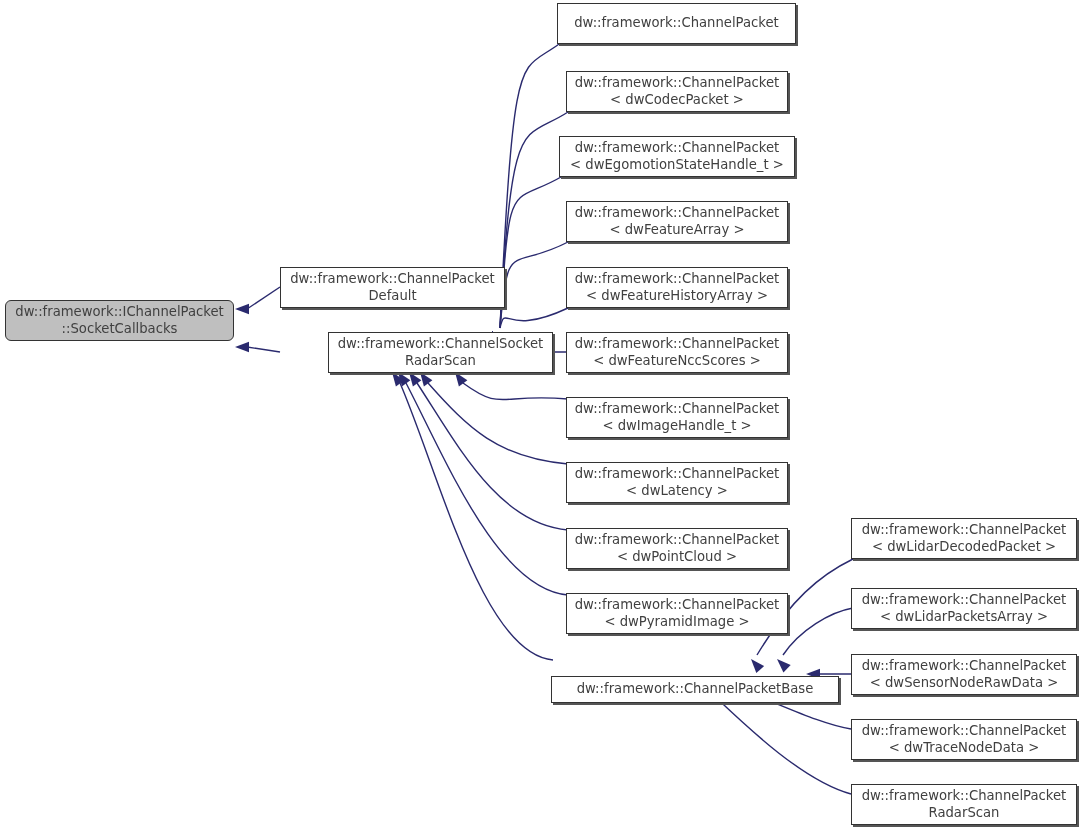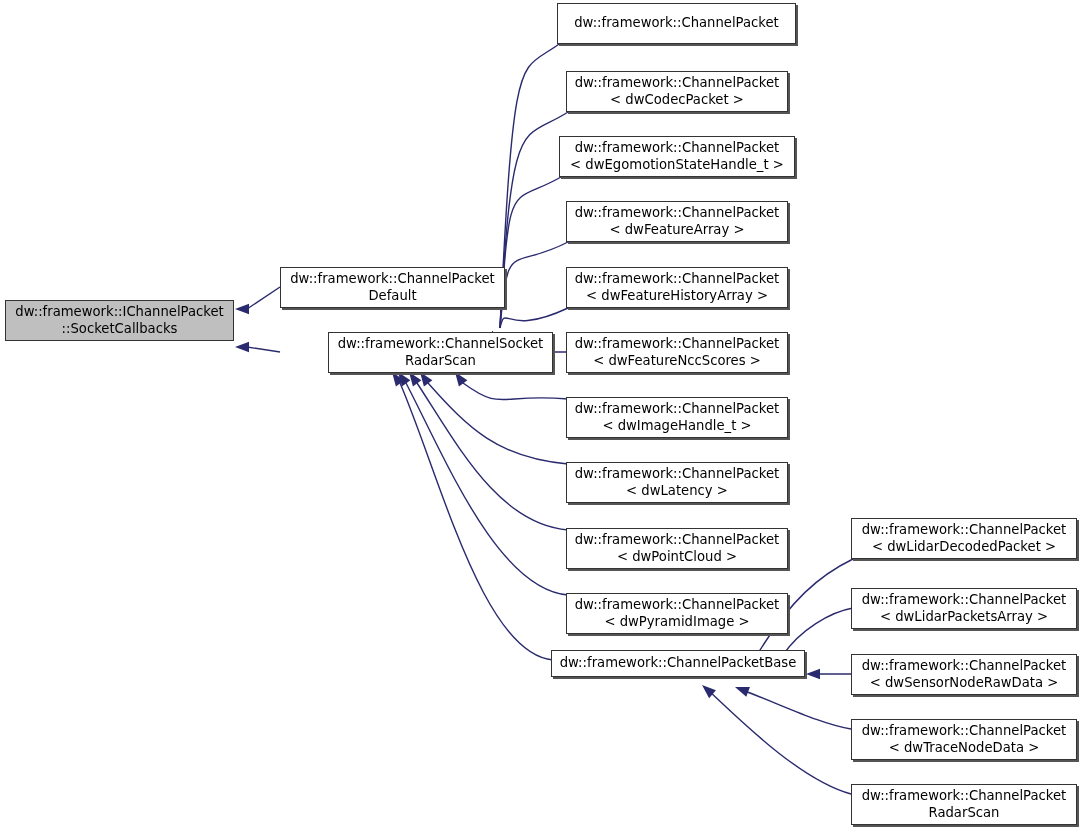--- a/index.html
+++ b/index.html
@@ -34,31 +34,32 @@
   .node {
     position: absolute;
     box-sizing: border-box;
     border: 1px solid #333333;
     background: #ffffff;
     display: flex;
     flex-direction: column;
     align-items: center;
     justify-content: center;
     text-align: center;
-    color: #000000;
+    color: #404040;
     font-size: 13.2px;
     line-height: 16.5px;
     letter-spacing: 0px;
     white-space: nowrap;
   }
   .node.shadow {
     box-shadow: 2px 2px 0 0 #555555;
   }
   .node.highlight {
     background: #bfbfbf;
+    border-radius: 6px;
   }
   .node .ln {
     display: block;
   }
 </style>
 </head>
 <body>
 
 <div id="diagram-root">
   <svg class="edges" viewBox="0 0 1081 829" preserveAspectRatio="none">
@@ -146,21 +147,21 @@
         <span class="ln">&lt; dwLatency &gt;</span>
       </div>
       <div class="node shadow" style="left: 566px; top: 528px; width: 222px; height: 41px;">
         <span class="ln">dw::framework::ChannelPacket</span>
         <span class="ln">&lt; dwPointCloud &gt;</span>
       </div>
       <div class="node shadow" style="left: 566px; top: 593px; width: 222px; height: 41px;">
         <span class="ln">dw::framework::ChannelPacket</span>
         <span class="ln">&lt; dwPyramidImage &gt;</span>
       </div>
-      <div class="node shadow" style="left: 551px; top: 650px; width: 254px; height: 27px; text-align: center;">
+      <div class="node shadow" style="left: 551px; top: 676px; width: 288px; height: 27px; text-align: center;">
         <span class="ln">dw::framework::ChannelPacketBase</span>
       </div>
       <div class="node shadow" style="left: 851px; top: 518px; width: 226px; height: 41px;">
         <span class="ln">dw::framework::ChannelPacket</span>
         <span class="ln">&lt; dwLidarDecodedPacket &gt;</span>
       </div>
       <div class="node shadow" style="left: 851px; top: 588px; width: 226px; height: 41px;">
         <span class="ln">dw::framework::ChannelPacket</span>
         <span class="ln">&lt; dwLidarPacketsArray &gt;</span>
       </div>

